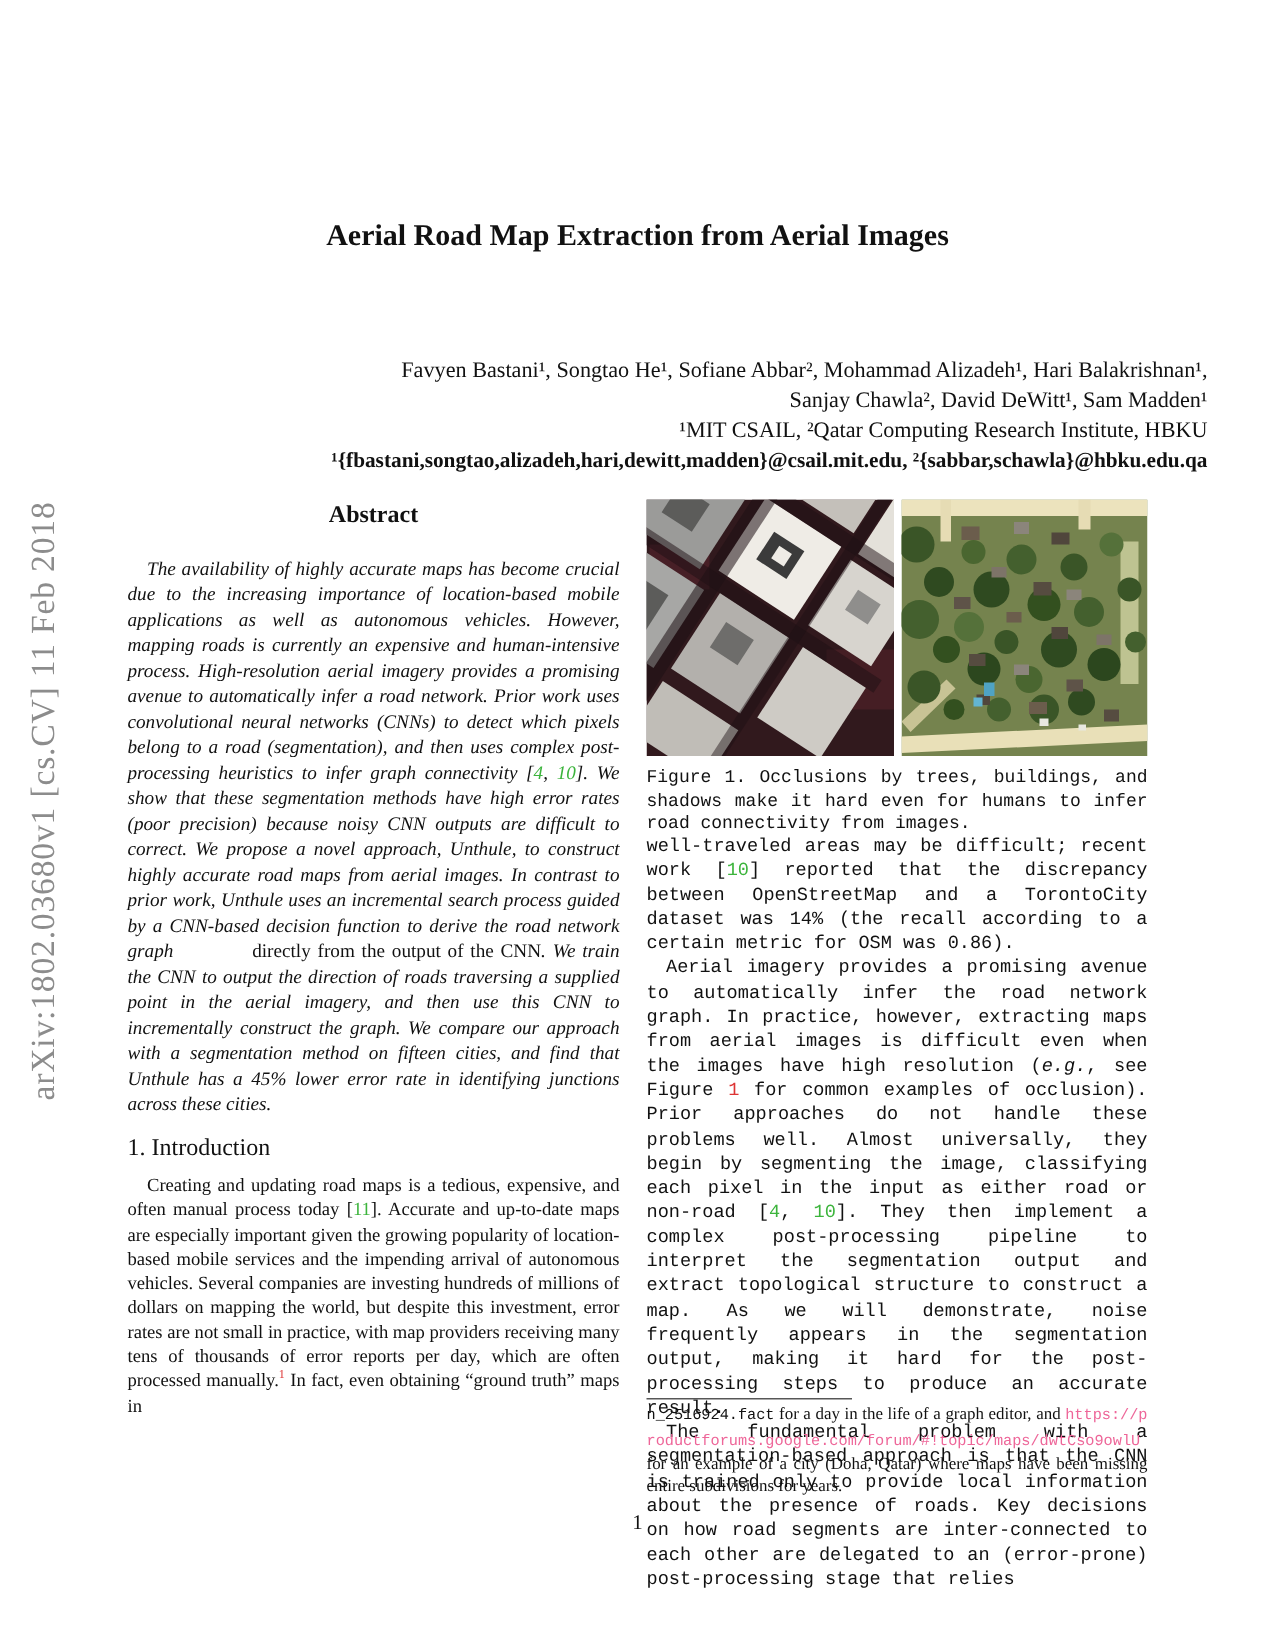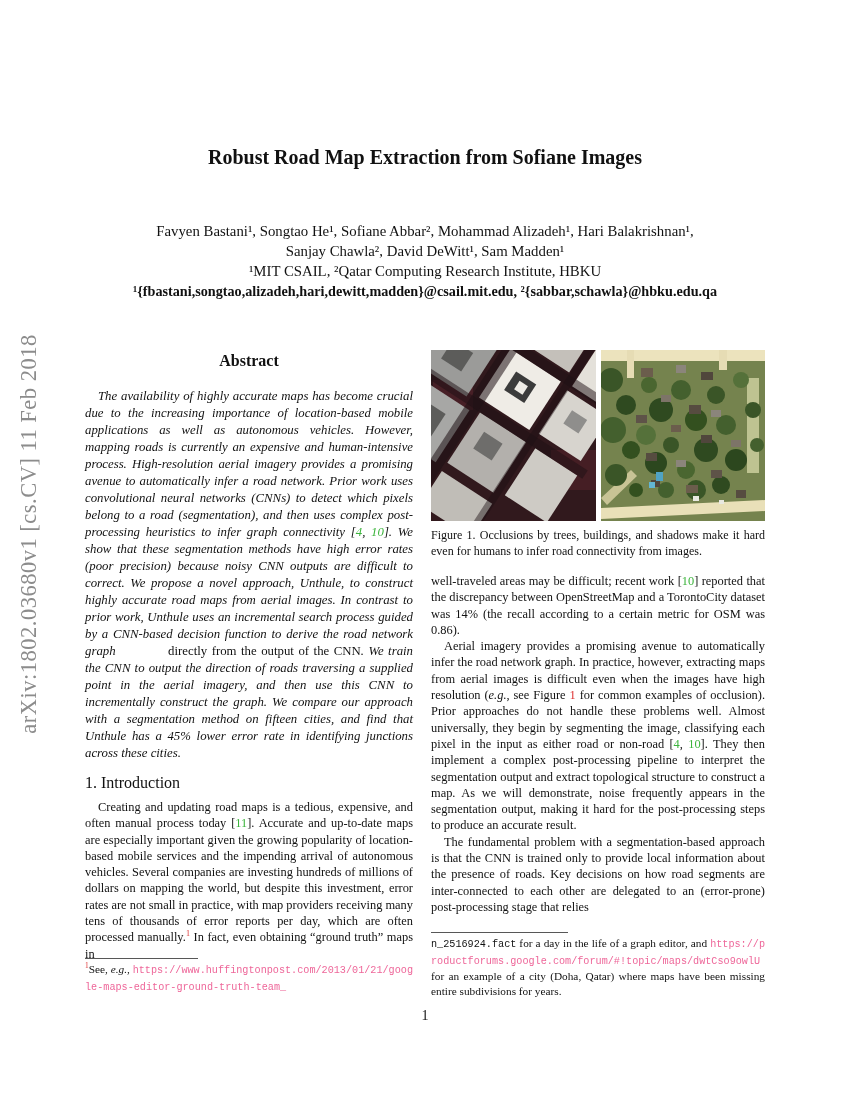--- a/index.html
+++ b/index.html
@@ -32,31 +32,31 @@
   
   .title {
     position: absolute;
     left: 85px; width: 680px; top: 143px;
     text-align: center;
     font-size: 20px; font-weight: 700;
     line-height: 29px;
   }
   .authors {
     position: absolute;
-    left: 45px; width: 760px; top: 221px;
-    text-align: center;
+    left: 45px; width: 760px; top: 237px;
+    text-align: right;
     font-size: 14.8px;
     line-height: 20px;
   }
   .authors .emails { font-size: 14.2px; font-weight: bold; }
 
   
-  .col { position: absolute; top: 350px; }
+  .col { position: absolute; top: 333px; }
   .col-left  { left: 85px;  width: 328px; height: 660px; }
-  .col-right { left: 431px; width: 334px; height: 660px; }
+  .col-right { left: 431px; width: 334px; height: 660px; font-family: Liberation Mono, monospace; }
 
   .abstract-heading {
     position: absolute; top: 2px; left: 0; width: 100%;
     text-align: center; font-weight: 700; font-size: 16px;
   }
   .abstract-text {
     position: absolute; top: 38px; left: 0; width: 100%;
     margin: 0;
     font-style: italic;
     font-size: 12.8px; line-height: 17px;
@@ -112,21 +112,21 @@
   .seg-supref { color: var(--reference, #dd3333); vertical-align: super; font-size: 0.65em; line-height: 0; }
 </style>
 </head>
 <body>
 
 <div class="page">
 
   <div class="arxiv-banner">arXiv:1802.03680v1  [cs.CV]  11 Feb 2018</div>
 
   <div class="title">
-    <div>Robust Road Map Extraction from Sofiane Images</div>
+    <div>Aerial Road Map Extraction from Aerial Images</div>
   </div>
 
   <div class="authors">
     <div>Favyen Bastani¹, Songtao He¹, Sofiane Abbar², Mohammad Alizadeh¹, Hari Balakrishnan¹,</div>
     <div>Sanjay Chawla², David DeWitt¹, Sam Madden¹</div>
     <div>¹MIT CSAIL, ²Qatar Computing Research Institute, HBKU</div>
     <div class="emails">¹{fbastani,songtao,alizadeh,hari,dewitt,madden}@csail.mit.edu, ²{sabbar,schawla}@hbku.edu.qa</div>
   </div>
 
   <div class="col col-left">
@@ -230,24 +230,20 @@
       </svg>
     </div>
     <p class="figure-caption">Figure 1. Occlusions by trees, buildings, and shadows make it hard even for humans to infer road connectivity from images.</p>
     <div class="right-body">
       <p class="body-text"><span>well-traveled areas may be difficult; recent work [</span><span class="seg-cite">10</span><span>] reported that the discrepancy between OpenStreetMap and a TorontoCity dataset was 14% (the recall according to a certain metric for OSM was 0.86).</span></p>
       <p class="body-text indent"><span>Aerial imagery provides a promising avenue to automatically infer the road network graph. In practice, however, extracting maps from aerial images is difficult even when the images have high resolution (</span><span class="seg-i">e.g.</span><span>, see Figure </span><span class="seg-ref">1</span><span> for common examples of occlusion). Prior approaches do not handle these problems well. Almost universally, they begin by segmenting the image, classifying each pixel in the input as either road or non-road [</span><span class="seg-cite">4</span><span>, </span><span class="seg-cite">10</span><span>]. They then implement a complex post-processing pipeline to interpret the segmentation output and extract topological structure to construct a map. As we will demonstrate, noise frequently appears in the segmentation output, making it hard for the post-processing steps to produce an accurate result.</span></p>
       <p class="body-text indent"><span>The fundamental problem with a segmentation-based approach is that the CNN is trained only to provide local information about the presence of roads. Key decisions on how road segments are inter-connected to each other are delegated to an (error-prone) post-processing stage that relies</span></p>
     </div>
   </div>
 
-  <div class="footnote footnote-left">
-    <div class="footnote-rule"></div>
-    <p><span class="seg-supref">1</span><span>See, </span><span class="seg-i">e.g.</span><span>, </span><span class="seg-url">https://www.huffingtonpost.com/2013/01/21/google-maps-editor-ground-truth-team_</span></p>
-  </div>
   <div class="footnote footnote-right">
     <div class="footnote-rule"></div>
     <p><span class="seg-mono">n_2516924.fact</span><span> for a day in the life of a graph editor, and </span><span class="seg-url">https://productforums.google.com/forum/#!topic/maps/dwtCso9owlU</span><span> for an example of a city (Doha, Qatar) where maps have been missing entire subdivisions for years.</span></p>
   </div>
 
   <div class="page-number">1</div>
 
 </div>
 
 </body></html>

